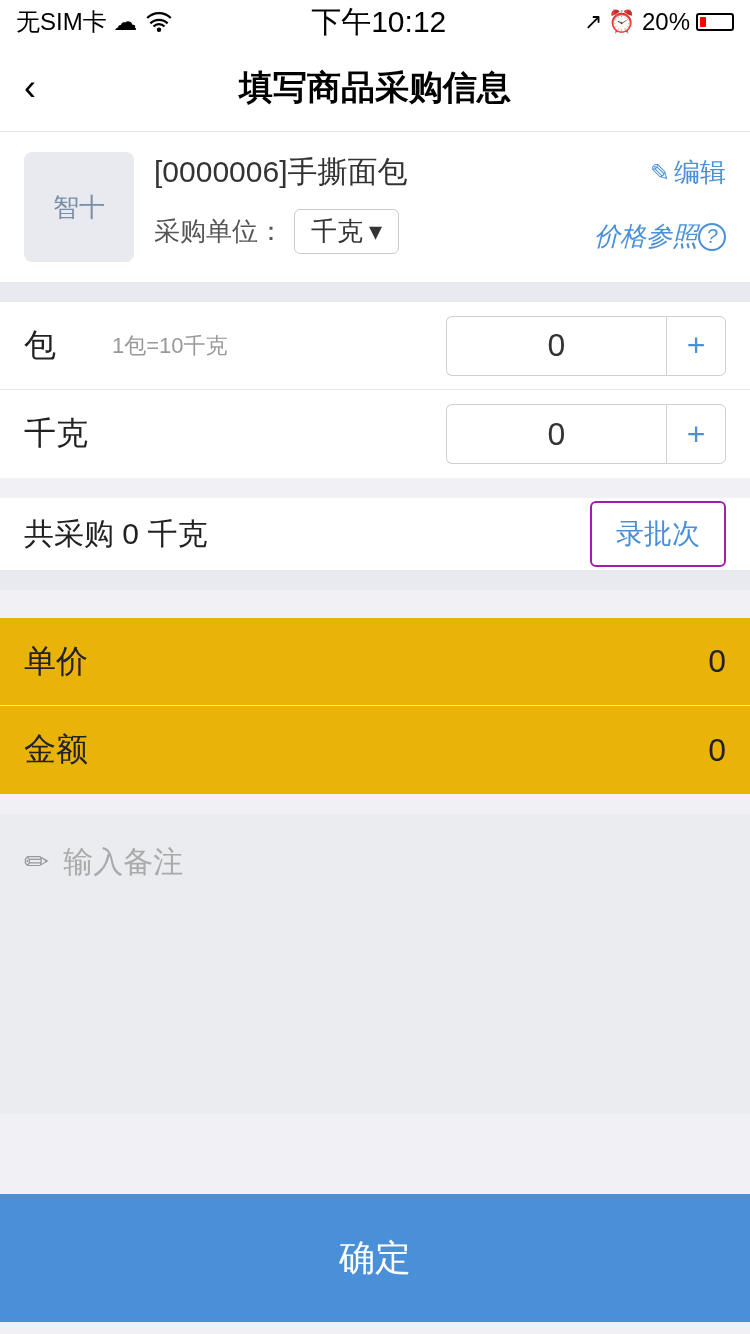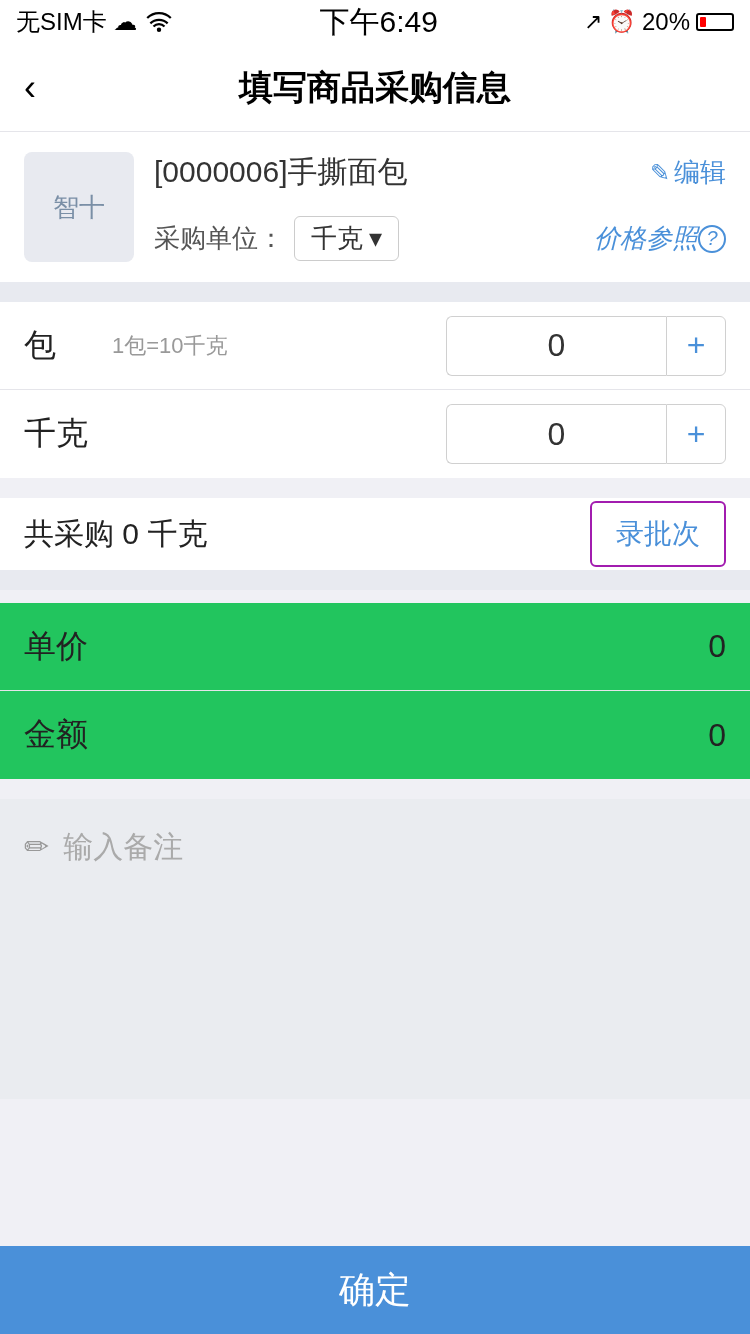--- a/index.html
+++ b/index.html
@@ -130,23 +130,23 @@
       color: #4a90d9;
       display: flex;
       align-items: center;
       gap: 4px;
       cursor: pointer;
     }
     .edit-icon {
       font-size: 24px;
     }
     .purchase-unit-row {
-      margin-top: 23px;
-      display: flex;
-      align-items: center;
+      margin-top: 16px;
+      display: flex;
+      align-items: flex-end;
       justify-content: space-between;
     }
     .purchase-unit-label {
       font-size: 26px;
       color: #555;
     }
     .unit-select {
       border: 1px solid #ccc;
       border-radius: 6px;
       padding: 4px 16px;
@@ -262,22 +262,22 @@
       color: #4a90d9;
       background: #fff;
       padding: 12px 24px;
       font-size: 28px;
       border-radius: 6px;
       cursor: pointer;
     }
 
     
     .info-section {
-      background: #22c55e;
-      margin-top: 13px;
+      background: #eab308;
+      margin-top: 28px;
     }
     .info-row {
       display: flex;
       align-items: center;
       padding: 0 24px;
       height: 88px;
       border-bottom: 1px solid #e5e5ea;
     }
     .info-row:last-child {
       border-bottom: none;
@@ -310,24 +310,24 @@
       margin-top: 2px;
     }
     .note-placeholder {
       font-size: 30px;
       color: #aaa;
     }
 
     
     .confirm-btn-wrap {
       position: fixed;
-      bottom: 0;
+      bottom: 12px;
       left: 0;
       width: 750px;
-      height: 88px;
+      height: 128px;
       background: #4a90d9;
       display: flex;
       align-items: center;
       justify-content: center;
       cursor: pointer;
     }
     .confirm-btn-text {
       font-size: 36px;
       color: #fff;
       font-weight: 500;
@@ -336,21 +336,21 @@
 </head>
 <body>
 
 <div class="status-bar">
   <div class="status-left">
     <span style="font-size:24px;">无SIM卡 ☁</span>
     <svg width="28" height="20" viewBox="0 0 24 18" fill="none">
       <path d="M12 14a2 2 0 1 1 0 4 2 2 0 0 1 0-4zm0-4a8 8 0 0 1 5.66 2.34l-1.42 1.42A6 6 0 0 0 12 12a6 6 0 0 0-4.24 1.76L6.34 12.34A8 8 0 0 1 12 10zm0-4a12 12 0 0 1 8.49 3.51l-1.42 1.42A10 10 0 0 0 12 8a10 10 0 0 0-7.07 2.93L3.51 9.51A12 12 0 0 1 12 6zm0-6a16 16 0 0 1 11.31 4.69l-1.42 1.42A14 14 0 0 0 12 2 14 14 0 0 0 2.11 6.11L.69 4.69A16 16 0 0 1 12 0z" fill="#000"></path>
     </svg>
   </div>
-  <div class="status-center">下午6:49</div>
+  <div class="status-center">下午10:12</div>
   <div class="status-right">
     <span style="font-size:22px;">↗</span>
     <span style="font-size:22px;">⏰</span>
     <span style="font-size:24px;">20%</span>
     <div class="battery-icon">
       <div class="battery-body">
         <div class="battery-fill"></div>
       </div>
     </div>
   </div>

